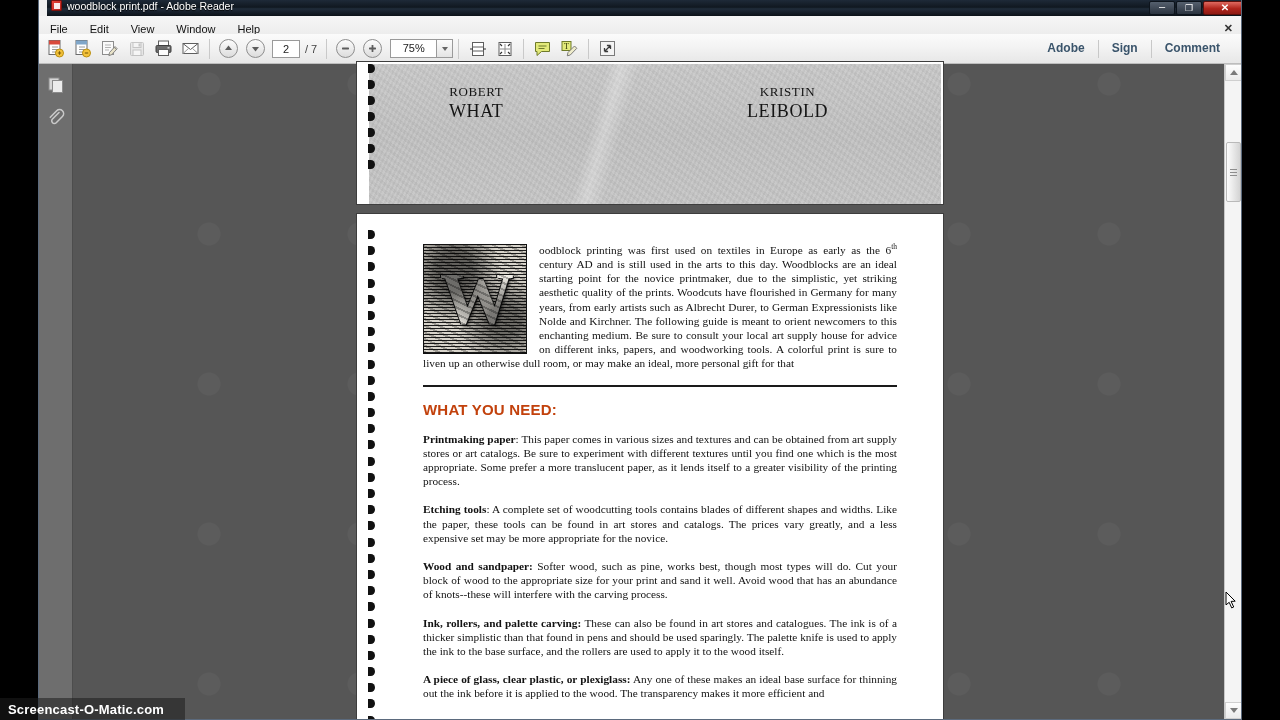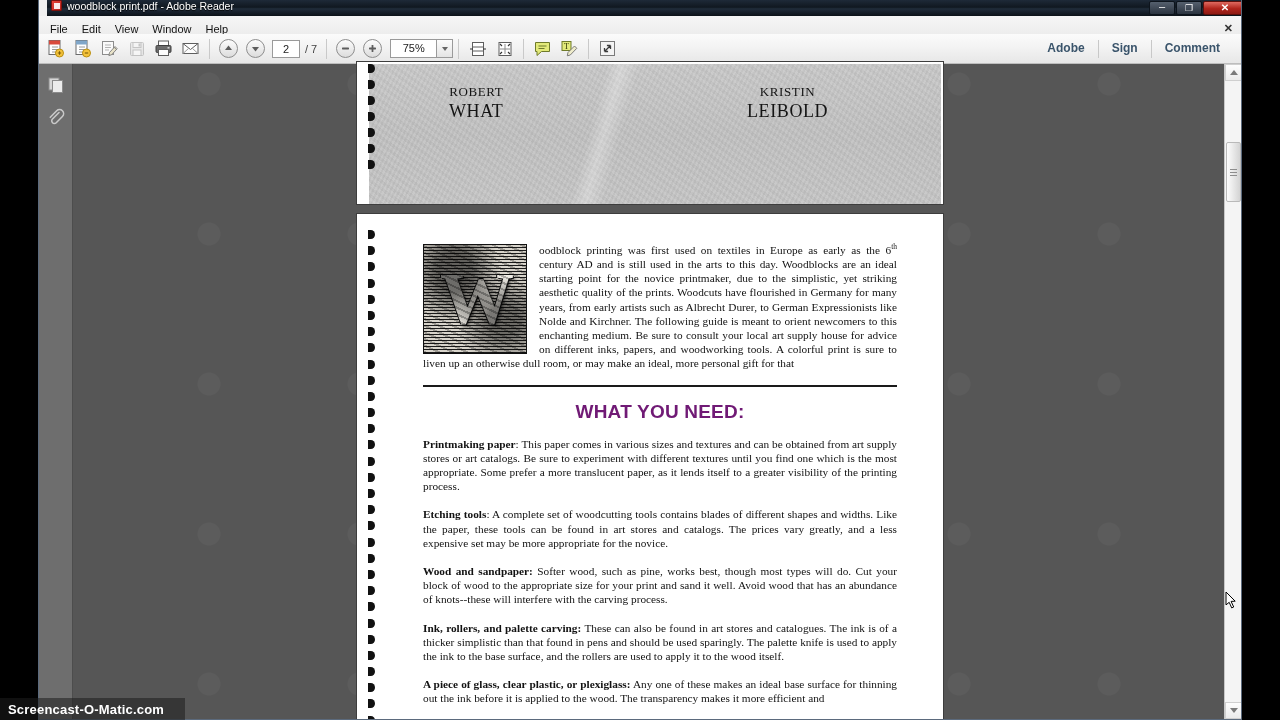--- a/index.html
+++ b/index.html
@@ -85,20 +85,21 @@
   .win-btn.close .glyph { font-size: 10px; font-weight: bold; }
 
   
   .menubar {
     position: absolute; left: 0; top: 16px;
     width: 100%; height: 26px;
     background: linear-gradient(to bottom,#f6f6f6,#e9e9e9);
     border-bottom: 1px solid #d4d4d4;
     display: flex; align-items: center;
     padding-left: 4px;
+    gap: 8px;
   }
   .menu-item {
     font-size: 11px; color: #111;
     padding: 1px 7px;
     cursor: default;
     font-family: "Liberation Sans", sans-serif;
   }
   .menubar-close {
     margin-left: auto; margin-right: 8px;
     font-size: 11px; font-weight: bold; color: #333;
@@ -323,26 +324,25 @@
 
   .after-float { clear: left; }
 
   .rule {
     height: 0;
     border-top: 2px solid #1a1a1a;
     margin: 14px 0 14px 0;
   }
   .section-title {
     font-family: "Liberation Sans", sans-serif;
-    font-size: 19px;
+    font-size: 15px;
     font-weight: bold;
     letter-spacing: .2px;
-    color: #701a75;
+    color: #c2410c;
     margin-bottom: 14px;
-    text-align: center;
   }
   .item-p {
     font-size: 11.3px;
     line-height: 14.2px;
     text-align: justify;
     color: #121212;
     margin-bottom: 14px;
   }
   .item-p b { font-weight: bold; }
 

